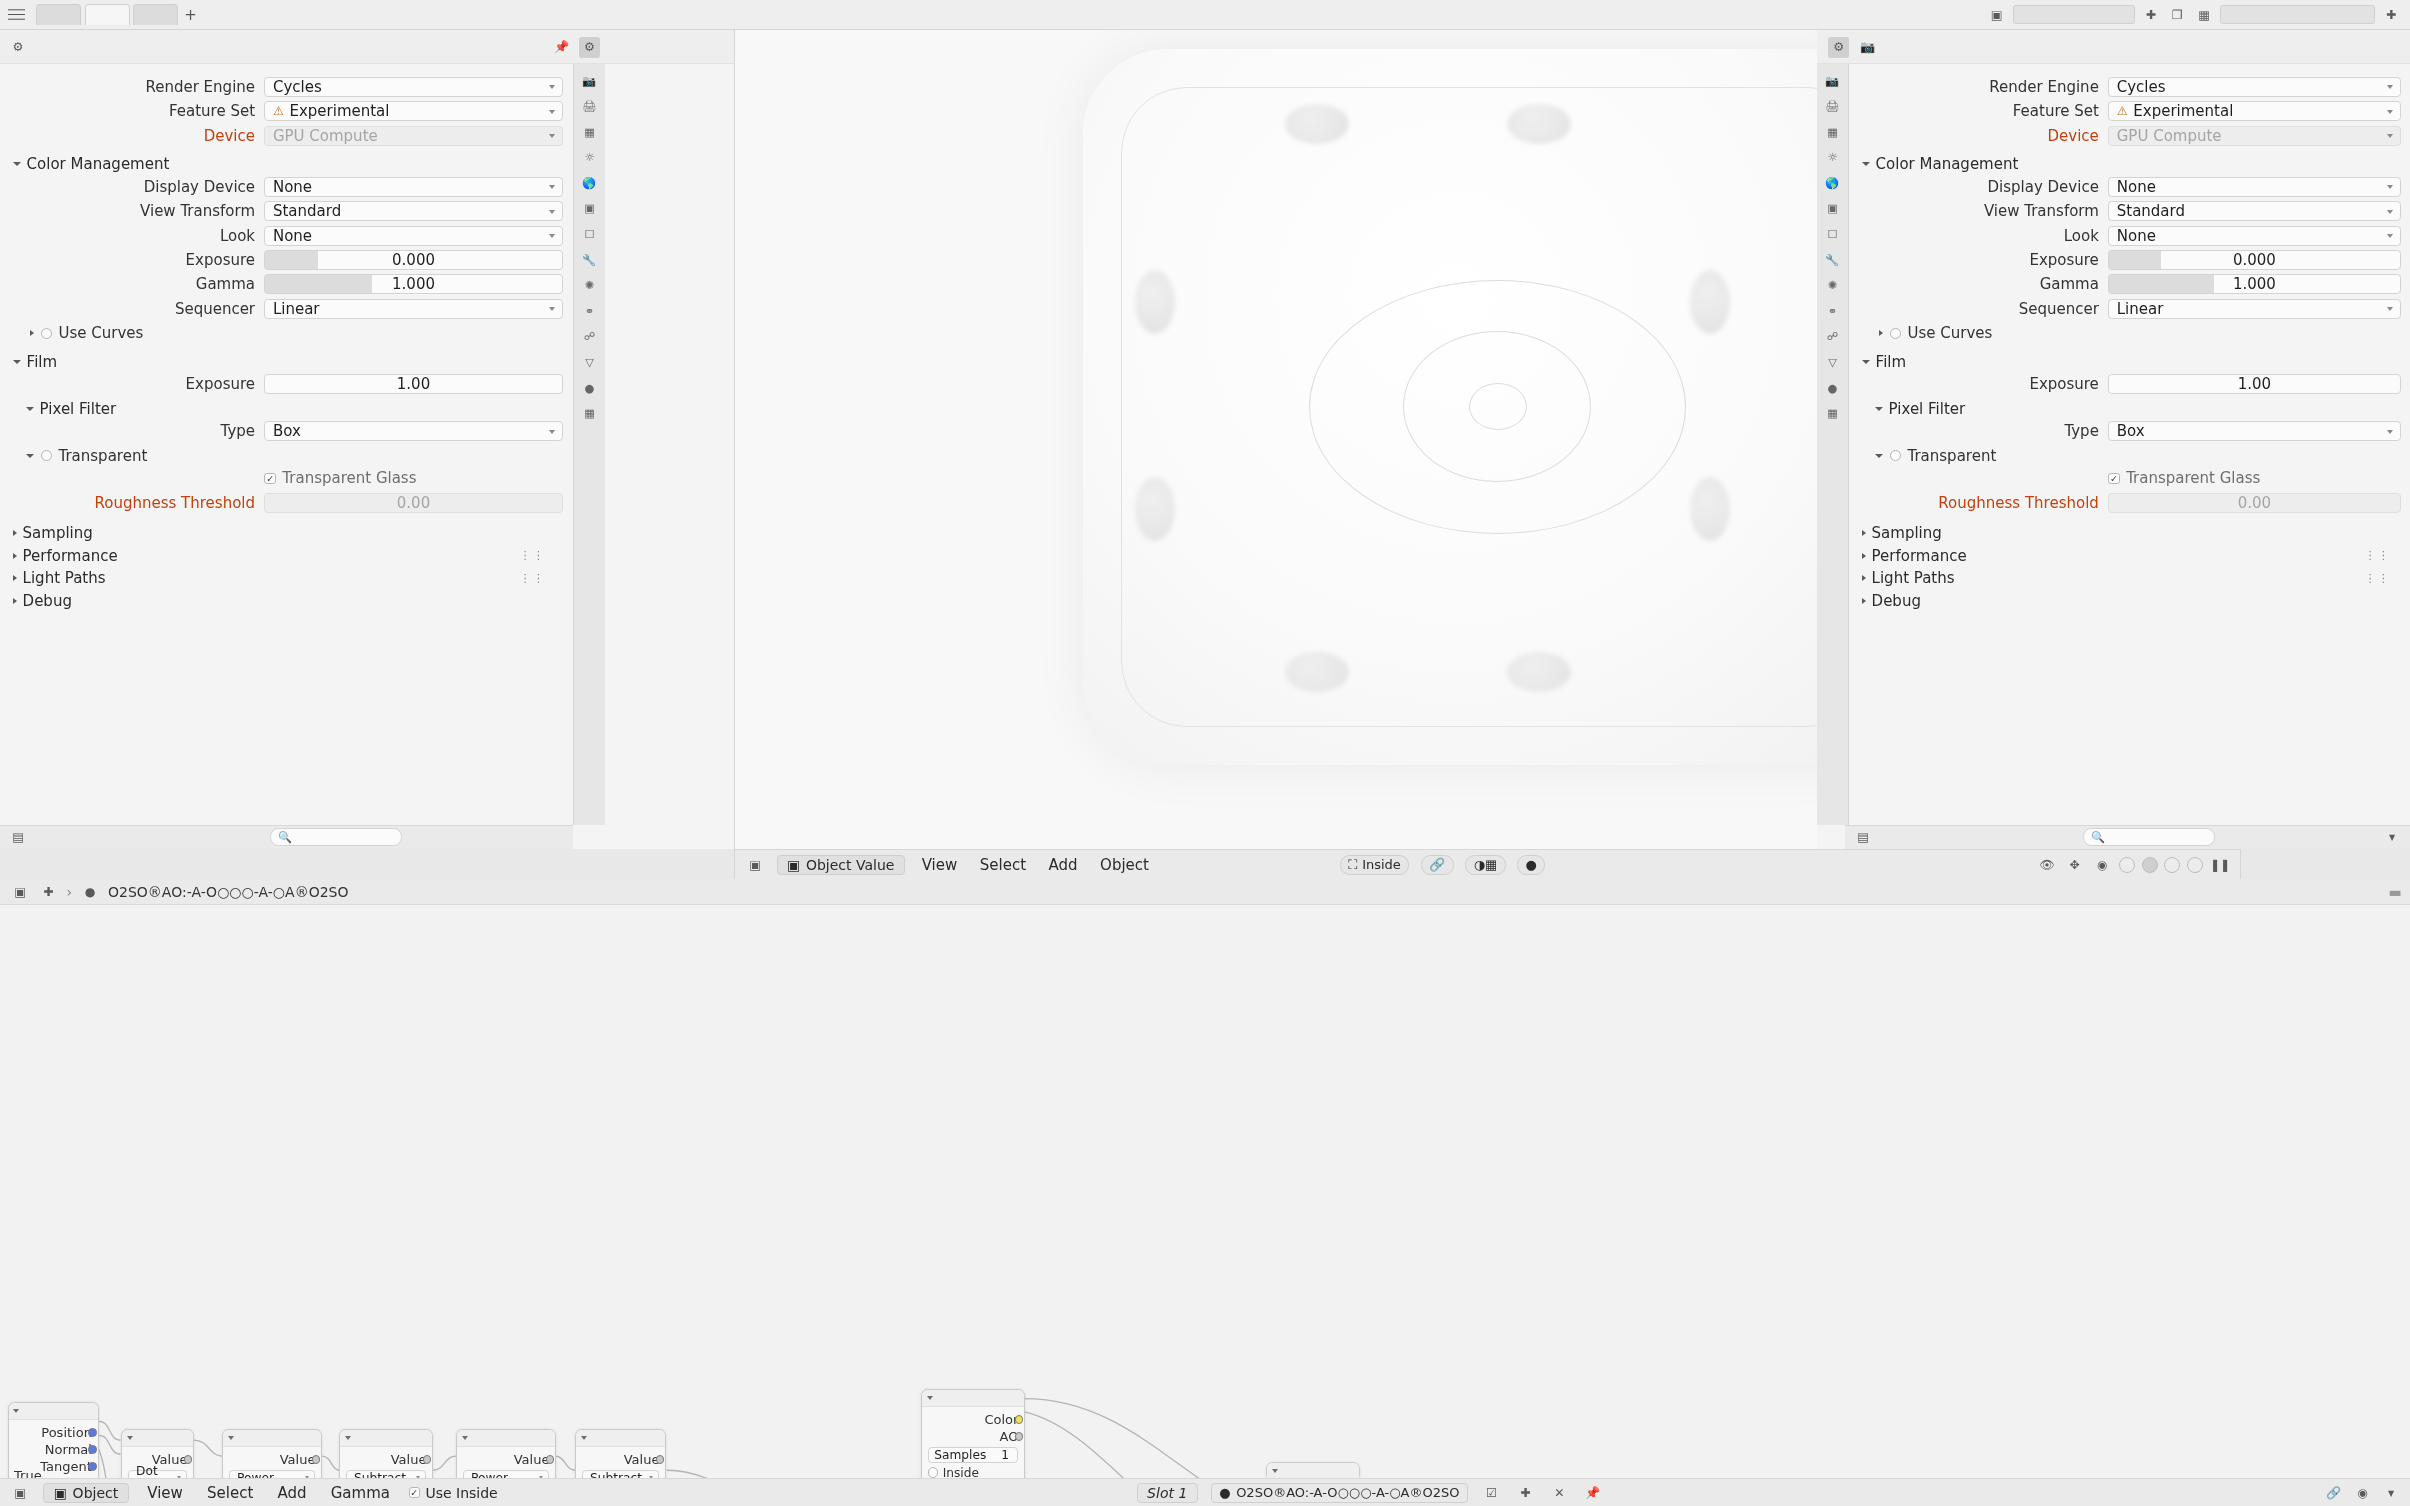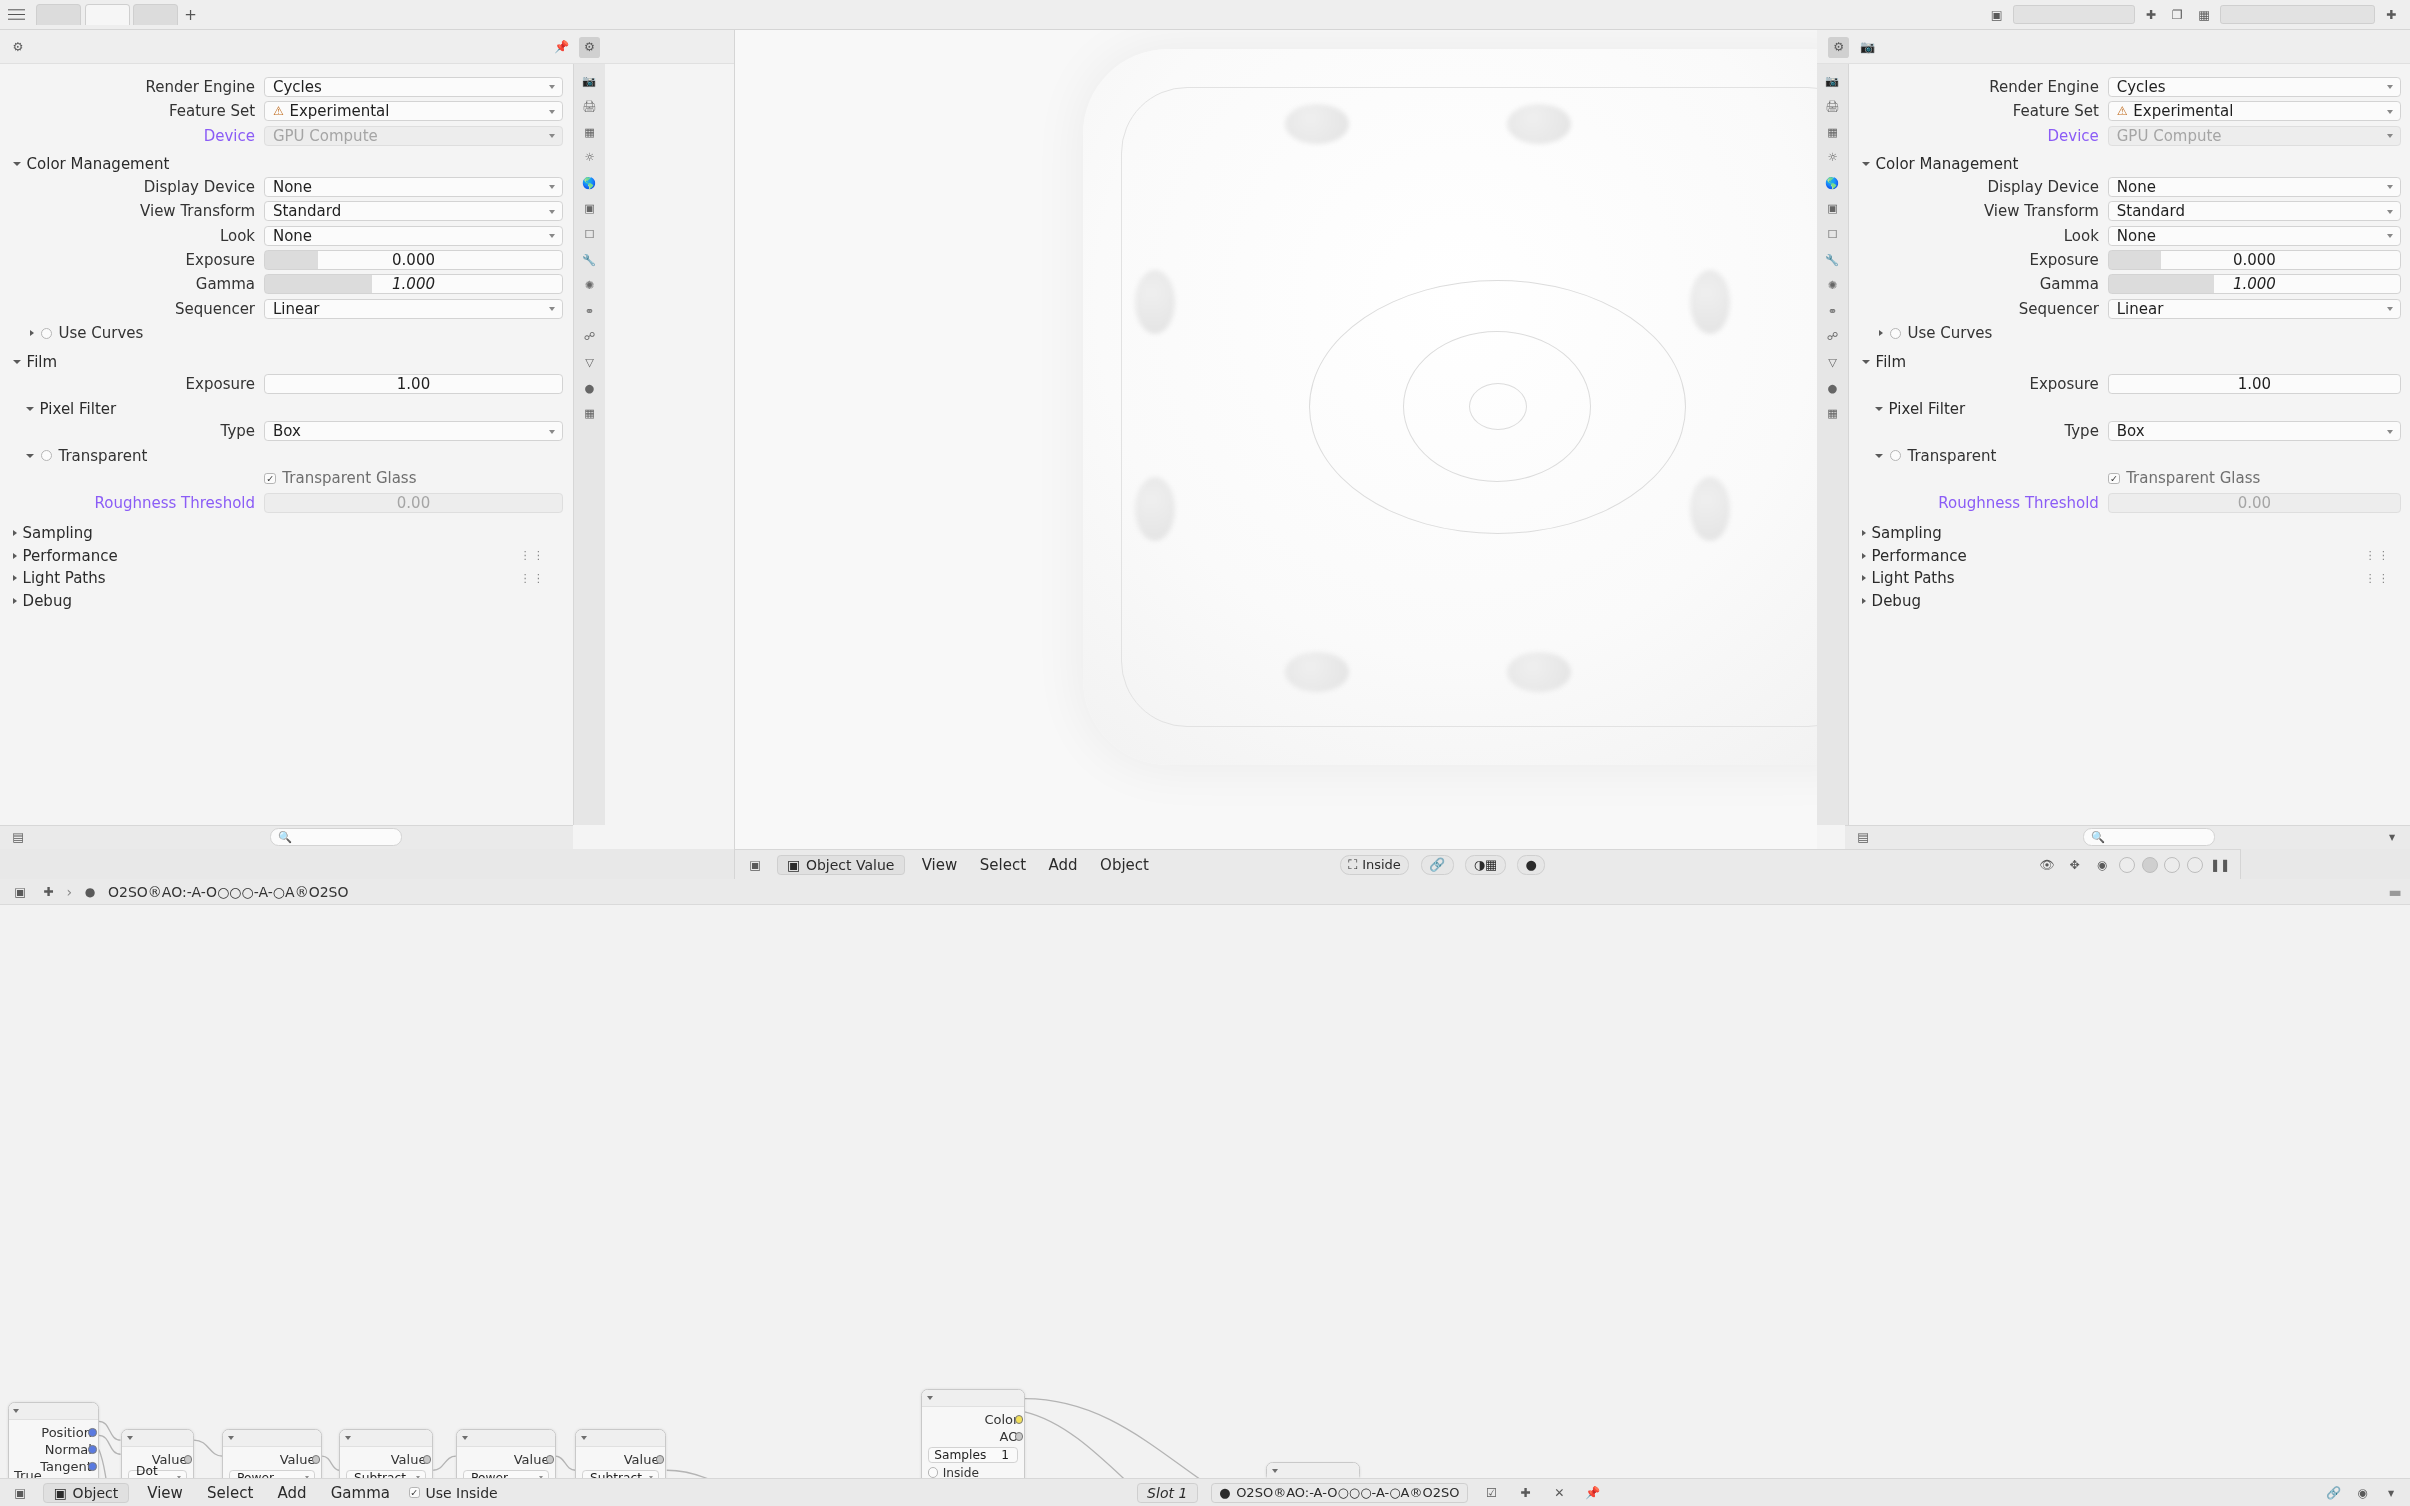--- a/index.html
+++ b/index.html
@@ -49,33 +49,33 @@
     background: #e6e6e6; border-right: 0.9px solid #d6d6d6;
     display: flex; flex-direction: column; align-items: center; padding-top: 41px; gap: 6.6px;
   }
   .prop-tab {
     width: 21px; height: 19px; border-radius: 2.8px; display:flex; align-items:center; justify-content:center;
     color: #666; font-size: 11.3px;
   }
   .props-body { position: absolute; left: 28px; right: 0; top: 0; bottom: 24.5px; overflow: hidden; padding-top: 7.5px; }
   .prop-row { display: flex; align-items: center; height: 22.6px; margin-bottom: 1.9px; padding-right: 9.4px; }
   .prop-label { width: 47%; text-align: right; padding-right: 9.4px; color: #333; font-size: 15px; white-space: nowrap; }
-  .prop-label.dim { color: #8b5cf6; }
+  .prop-label.dim { color: #c2410c; }
   .prop-value {
     flex: 1; height: 20px; background: #fbfbfb; border: 0.9px solid #d3d3d3; border-radius: 3.8px;
     display: flex; align-items: center; padding: 0 7.5px; font-size: 15px; color: #1f1f1f; position: relative;
   }
   .prop-value.dropdown::after {
     content: ""; position: absolute; right: 6.6px; top: 7.5px;
     border-left: 3.8px solid transparent; border-right: 3.8px solid transparent; border-top: 4.7px solid #888;
   }
   .prop-value.disabled { background: #ededed; color: #a5a5a5; border-color: #dedede; }
   .prop-value.numeric { justify-content: center; }
   .prop-value.slider { background: linear-gradient(to right, #dcdcdc 0 18%, #fbfbfb 18% 100%); }
-  .prop-value.slider2 { background: linear-gradient(to right, #dcdcdc 0 36%, #fbfbfb 36% 100%); font-style: italic; }
+  .prop-value.slider2 { background: linear-gradient(to right, #dcdcdc 0 36%, #fbfbfb 36% 100%); }
   .warn-ico { color: #c06b1d; margin-right: 5.6px; font-size: 12.2px; }
   .section-head {
     display: flex; align-items: center; gap: 5.6px; height: 22.6px; padding-left: 13px;
     font-size: 15px; color: #2b2b2b;
   }
   .tri { width: 0; height: 0; border-left: 4.7px solid #5a5a5a; border-top: 3.8px solid transparent; border-bottom: 3.8px solid transparent; }
   .tri.open { border-left: 4.7px solid transparent; border-right: 4.7px solid transparent; border-top: 4.7px solid #5a5a5a; border-bottom: none; }
   .check { width: 11.3px; height: 11.3px; border: 0.9px solid #b5b5b5; border-radius: 2.8px; background: #fbfbfb; display:inline-block; }
   .check.on { background: #fbfbfb; }
   .check.round { border-radius: 50%; }

